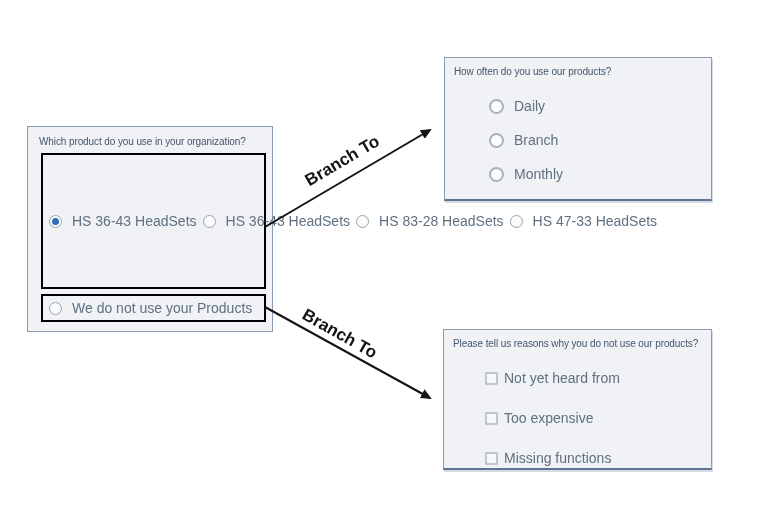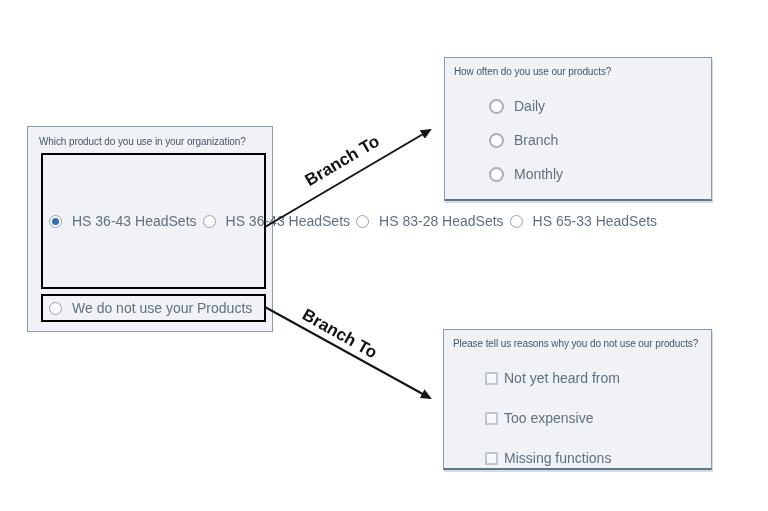--- a/index.html
+++ b/index.html
@@ -99,21 +99,21 @@
       <div class="opt-row">
         <span class="radio"></span>
         <span class="opt-label">HS 36-43 HeadSets</span>
       </div>
       <div class="opt-row">
         <span class="radio"></span>
         <span class="opt-label">HS 83-28 HeadSets</span>
       </div>
       <div class="opt-row">
         <span class="radio"></span>
-        <span class="opt-label">HS 65-33 HeadSets</span>
+        <span class="opt-label">HS 47-33 HeadSets</span>
       </div>
     </div>
 
     <div class="hl-rect hl-optout">
       <div class="opt-row">
         <span class="radio"></span>
         <span class="opt-label">We do not use your Products</span>
       </div>
     </div>
   </section>

